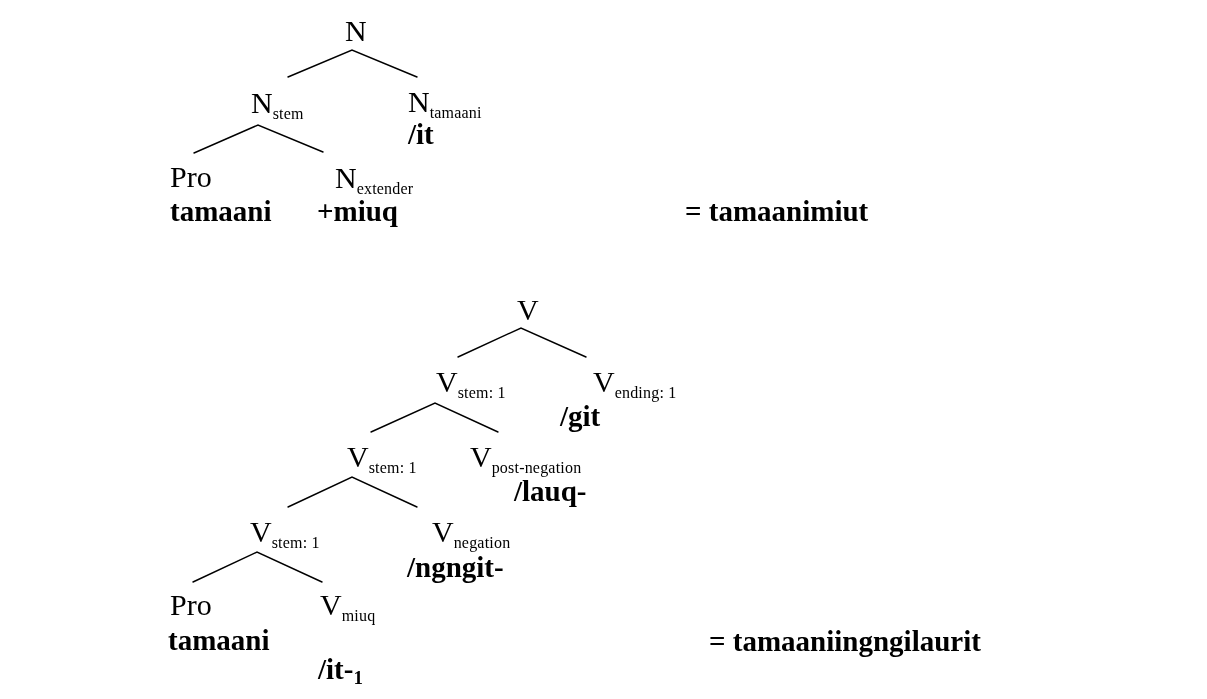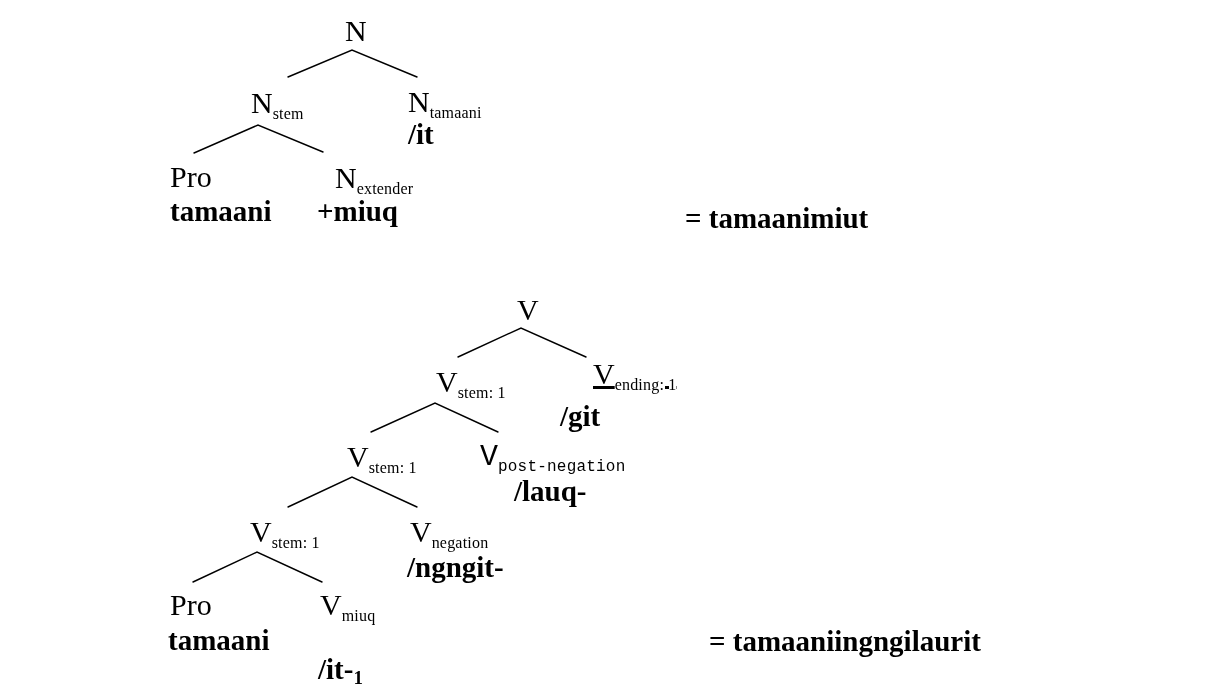--- a/index.html
+++ b/index.html
@@ -89,42 +89,42 @@
     <span class="morph" style="left:408px; top:119px;">/it</span>
 
     <span class="word" style="left:170px; top:162px;">Pro</span>
 
     <span class="node" style="left:335px; top:163px;"><span>N</span><span class="sub">extender</span></span>
 
     <span class="morph" style="left:170px; top:196px;">tamaani</span>
 
     <span class="morph" style="left:317px; top:196px;">+miuq</span>
 
-    <span class="result" style="left:685px; top:196px;margin-top:7px;">= tamaanimiut</span>
+    <span class="result" style="left:685px; top:196px;">= tamaanimiut</span>
   </div>
 
   <div>
 
     <span class="node" style="left:517px; top:295px;">V</span>
 
     <span class="node" style="left:436px; top:367px;"><span>V</span><span class="sub">stem: 1</span></span>
 
-    <span class="node" style="left:593px; top:359px;text-decoration:underline;"><span>V</span><span class="sub">ending: 1</span></span>
+    <span class="node" style="left:593px; top:367px;"><span>V</span><span class="sub">ending: 1</span></span>
 
     <span class="morph" style="left:560px; top:401px;">/git</span>
 
     <span class="node" style="left:347px; top:442px;"><span>V</span><span class="sub">stem: 1</span></span>
 
-    <span class="node" style="left:480px; top:442px;font-family:Liberation Mono, monospace;"><span>V</span><span class="sub">post-negation</span></span>
+    <span class="node" style="left:470px; top:442px;"><span>V</span><span class="sub">post-negation</span></span>
 
     <span class="morph" style="left:514px; top:476px;">/lauq-</span>
 
     <span class="node" style="left:250px; top:517px;"><span>V</span><span class="sub">stem: 1</span></span>
 
-    <span class="node" style="left:410px; top:517px;"><span>V</span><span class="sub">negation</span></span>
+    <span class="node" style="left:432px; top:517px;"><span>V</span><span class="sub">negation</span></span>
 
     <span class="morph" style="left:407px; top:552px;">/ngngit-</span>
 
     <span class="word" style="left:170px; top:590px;">Pro</span>
 
     <span class="node" style="left:320px; top:590px;"><span>V</span><span class="sub">miuq</span></span>
 
     <span class="morph" style="left:168px; top:625px;">tamaani</span>
 
     <span class="morph" style="left:318px; top:654px;"><span>/it-</span><span class="sub">1</span></span>

